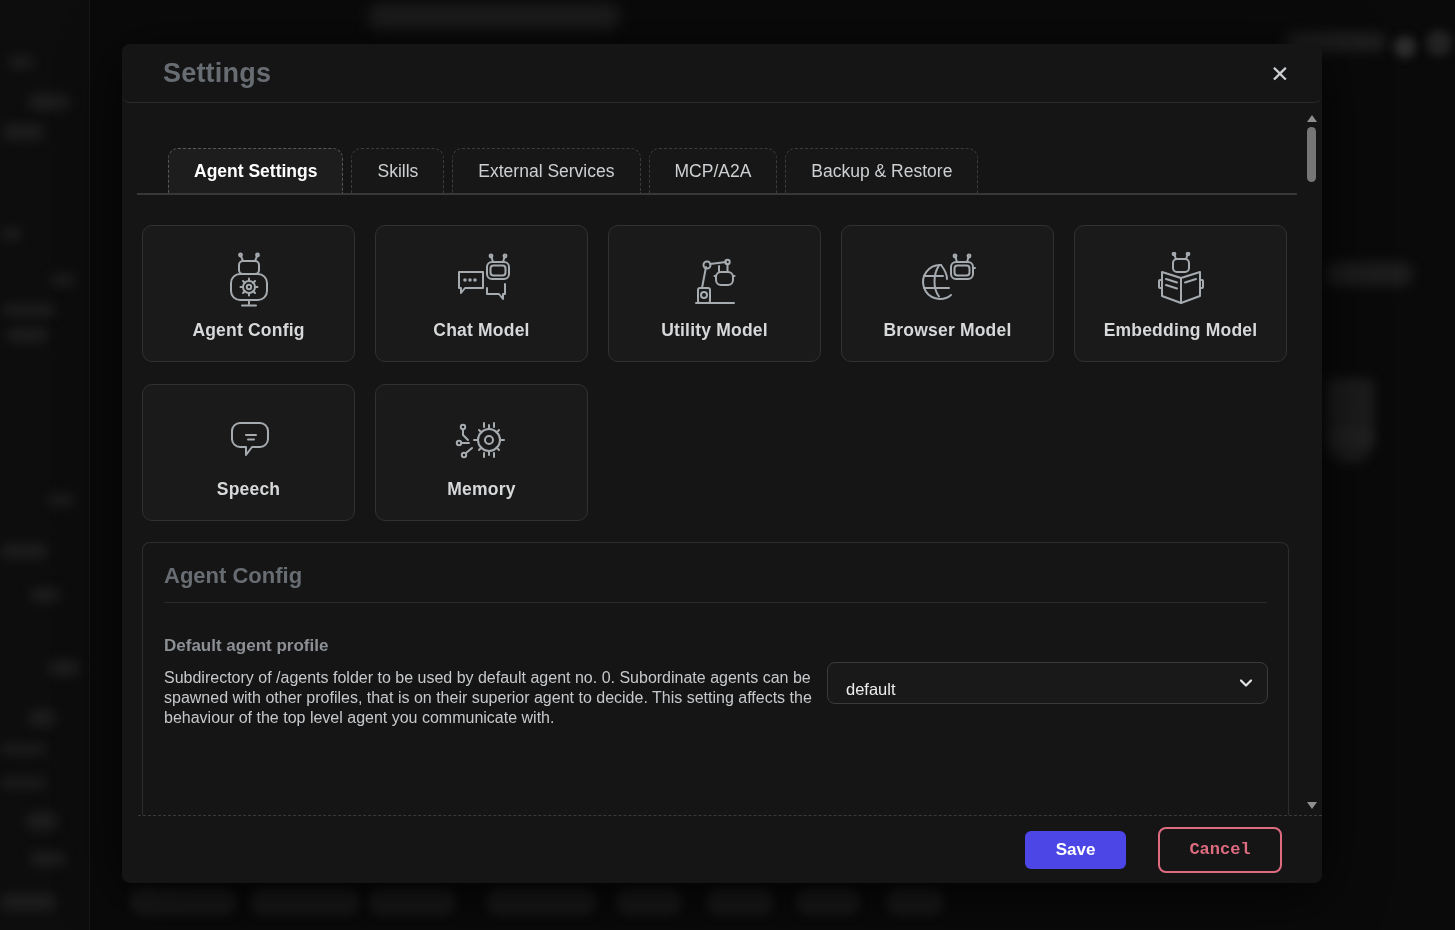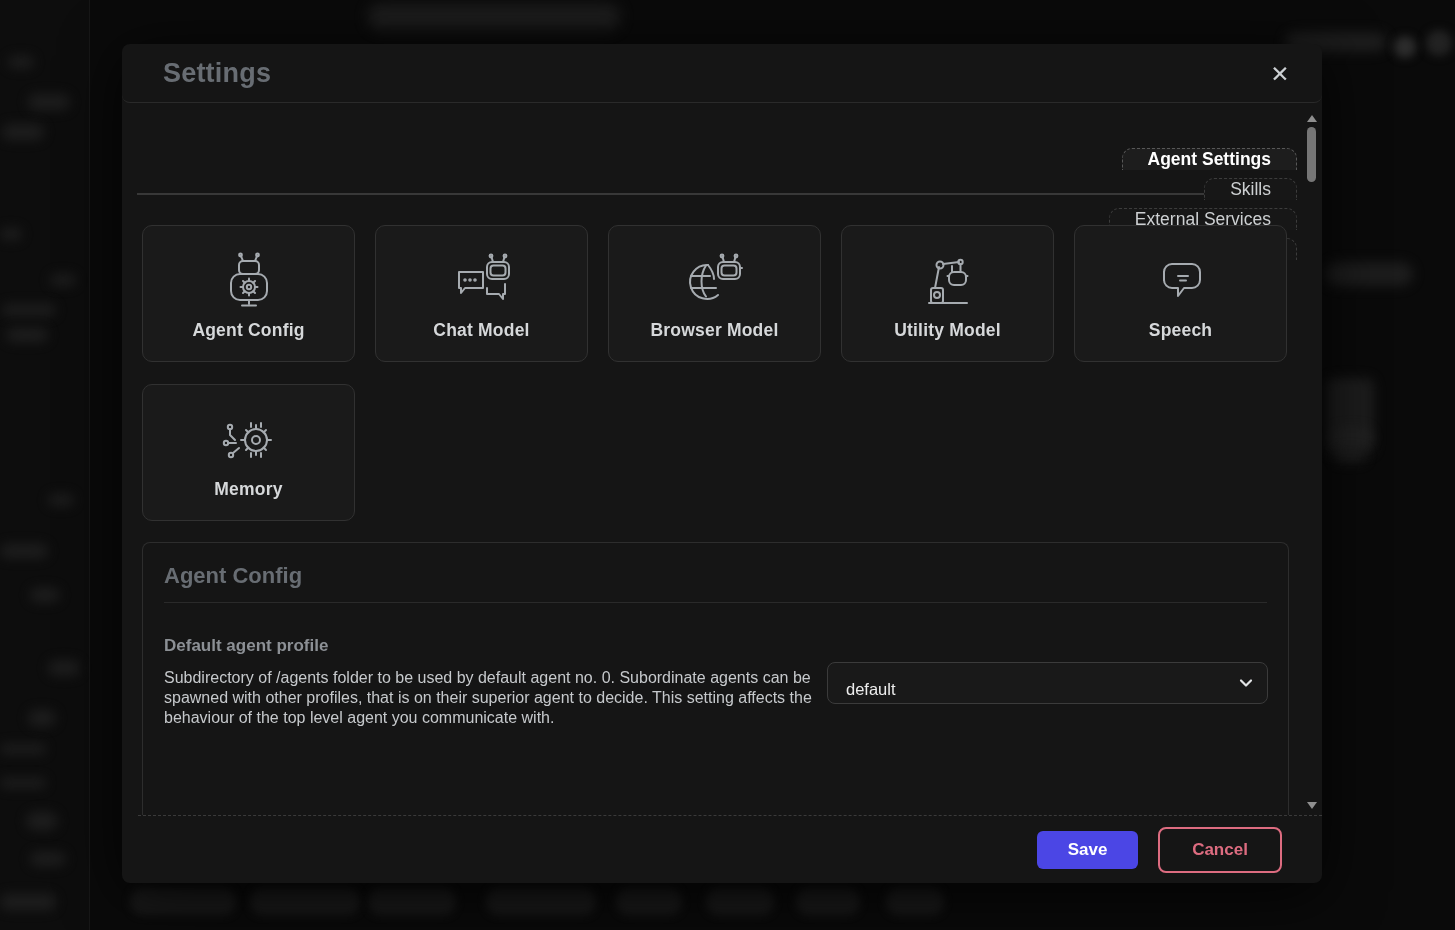--- a/index.html
+++ b/index.html
@@ -45,21 +45,21 @@
   }
 
   .modal-content {
     position:absolute; left:0; top:59px; right:0; bottom:68px; overflow:hidden;
   }
 
   
   .tabs-row {
     position:absolute; left:15px; top:45px; width:1160px; height:47px;
     border-bottom:2px solid #383838;
-    display:flex; align-items:flex-end; gap:8px; padding-left:31px;flex-direction:column;
+    display:flex; align-items:flex-end; gap:8px; padding-left:31px;
   }
   .tab {
     height:45px; padding:0 25px; display:flex; align-items:center;
     background:#171717; border:1px dashed #3c3c3c; border-bottom:none;
     border-radius:10px 10px 0 0; font-size:17.5px; color:#cdd0d2;
     cursor:pointer; white-space:nowrap; font-family:inherit;
   }
   .tab.active {
     background:#1d1d1d; border-color:#585858; color:#ffffff; font-weight:bold;
   }
@@ -116,31 +116,31 @@
   .scroll-thumb {
     position:absolute; left:3px; top:24px; width:9px; height:55px;
     background:#767676; border-radius:5px; cursor:grab;
   }
 
   
   .modal-footer {
     position:absolute; left:16px; bottom:0; right:0; height:68px;
     border-top:1px dashed #3a3a3a;
     display:flex; align-items:center; justify-content:flex-end;
-    gap:20px; padding-right:40px;
+    gap:32px; padding-right:40px;
   }
   .save-btn {
     width:101px; height:38px; border:none; border-radius:6px;
     background:#4b46e5; color:#ffffff; font-size:17px; font-weight:bold;
     cursor:pointer; font-family:inherit;
   }
   .cancel-btn {
     width:124px; height:46px; border:2px solid #dd6c80; border-radius:8px;
     background:transparent; color:#dd6c80; font-size:17px; font-weight:bold;
-    cursor:pointer; font-family:Liberation Sans, sans-serif;
+    cursor:pointer; font-family:Liberation Mono, monospace;
   }
 </style>
 </head>
 <body>
 
 <div class="bg-sidebar"></div>
 <div class="blob" style="left:8px;top:56px;width:26px;height:12px"></div>
 <div class="blob" style="left:28px;top:94px;width:42px;height:16px"></div>
 <div class="blob" style="left:2px;top:124px;width:42px;height:16px"></div>
 <div class="blob" style="left:0px;top:228px;width:22px;height:12px"></div>
@@ -183,20 +183,21 @@
     <button class="close-btn">✕</button>
   </div>
 
   <div class="modal-content">
 
     <div class="tabs-row">
       <div class="tab active">Agent Settings</div>
       <div class="tab">Skills</div>
       <div class="tab">External Services</div>
       <div class="tab">MCP/A2A</div>
+      <div class="tab">Backup &amp; Restore</div>
     </div>
 
     <div class="cards-grid">
 
       <div class="nav-card">
         <svg width="66" height="58" viewBox="0 0 66 58">
           <g class="icon-stroke">
             <line x1="27" y1="9" x2="25" y2="4"></line>
               <circle cx="24.5" cy="3" r="1.4"></circle>
             <line x1="39" y1="9" x2="41" y2="4"></line>
@@ -235,57 +236,76 @@
             <rect x="38" y="10" width="22" height="17" rx="5"></rect>
             <rect x="41.5" y="13.5" width="15" height="10" rx="3"></rect>
           </g>
         </svg>
         <div class="card-label">Chat Model</div>
       </div>
 
       <div class="nav-card">
         <svg width="66" height="58" viewBox="0 0 66 58">
           <g class="icon-stroke">
+            <line x1="14" y1="51" x2="52" y2="51"></line>
+            <rect x="16" y="36" width="12" height="15" rx="2"></rect>
+            <circle cx="22" cy="43" r="3"></circle>
+            <path d="M20,36 L24,15"></path>
+            <circle cx="25" cy="13" r="3.5"></circle>
+            <path d="M28,12 L44,10"></path>
+            <circle cx="45.5" cy="10" r="2.2"></circle>
+            <line x1="45.5" y1="12" x2="45.5" y2="20"></line>
+            <line x1="37" y1="14" x2="37" y2="20"></line>
+            <rect x="34" y="20" width="17" height="13" rx="5"></rect>
+            <line x1="32.5" y1="24" x2="34" y2="24"></line>
+              <line x1="51" y1="24" x2="52.5" y2="24"></line>
+          </g>
+        </svg>
+        <div class="card-label">Utility Model</div>
+      </div>
+
+      <div class="nav-card">
+        <svg width="66" height="58" viewBox="0 0 66 58">
+          <g class="icon-stroke">
             <path d="M26,13 a17,17 0 1 0 10,30"></path>
             <path d="M24,13.5 c-6,9 -6,23 0,31"></path>
             <path d="M26,13 c4,5 6,10 6,14"></path>
             <line x1="9" y1="24" x2="28" y2="24"></line>
             <line x1="9" y1="36" x2="34" y2="36"></line>
             <line x1="42" y1="10" x2="40.5" y2="5"></line>
               <circle cx="40" cy="4" r="1.4"></circle>
             <line x1="52" y1="10" x2="53.5" y2="5"></line>
               <circle cx="54" cy="4" r="1.4"></circle>
             <rect x="36" y="10" width="22" height="17" rx="5"></rect>
             <rect x="39.5" y="13.5" width="15" height="10" rx="3"></rect>
             <line x1="58" y1="16" x2="60" y2="16"></line>
           </g>
         </svg>
         <div class="card-label">Browser Model</div>
       </div>
 
       <div class="nav-card">
         <svg width="66" height="58" viewBox="0 0 66 58">
           <g class="icon-stroke">
-            <line x1="14" y1="51" x2="52" y2="51"></line>
-            <rect x="16" y="36" width="12" height="15" rx="2"></rect>
-            <circle cx="22" cy="43" r="3"></circle>
-            <path d="M20,36 L24,15"></path>
-            <circle cx="25" cy="13" r="3.5"></circle>
-            <path d="M28,12 L44,10"></path>
-            <circle cx="45.5" cy="10" r="2.2"></circle>
-            <line x1="45.5" y1="12" x2="45.5" y2="20"></line>
-            <line x1="37" y1="14" x2="37" y2="20"></line>
-            <rect x="34" y="20" width="17" height="13" rx="5"></rect>
-            <line x1="32.5" y1="24" x2="34" y2="24"></line>
-              <line x1="51" y1="24" x2="52.5" y2="24"></line>
-          </g>
-        </svg>
-        <div class="card-label">Utility Model</div>
-      </div>
-
+            <line x1="28" y1="7" x2="26.5" y2="3"></line>
+              <circle cx="26" cy="2" r="1.3"></circle>
+            <line x1="38" y1="7" x2="39.5" y2="3"></line>
+              <circle cx="40" cy="2" r="1.3"></circle>
+            <rect x="25" y="7" width="16" height="13" rx="4"></rect>
+            <path d="M33,26 L14,20 v24 l19,7 z"></path>
+            <path d="M33,26 L52,20 v24 l-19,7 z"></path>
+            <line x1="18" y1="27" x2="29" y2="30.5"></line>
+            <line x1="18" y1="33" x2="29" y2="36.5"></line>
+            <line x1="48" y1="27" x2="37" y2="30.5"></line>
+            <rect x="11" y="28" width="3" height="8" rx="1"></rect>
+            <rect x="52" y="28" width="3" height="8" rx="1"></rect>
+          </g>
+        </svg>
+        <div class="card-label">Embedding Model</div>
+      </div>
 
       <div class="nav-card">
         <svg width="66" height="58" viewBox="0 0 66 58">
           <g class="icon-stroke">
             <path d="M24,12 h20 a8,8 0 0 1 8,8 v8 a8,8 0 0 1 -8,8 h-8 l-6,8 v-8 h-6 a8,8 0 0 1 -8,-8 v-8 a8,8 0 0 1 8,-8 z"></path>
             <line x1="30" y1="24" x2="40" y2="24"></line>
             <line x1="32" y1="28.5" x2="38" y2="28.5"></line>
             <line x1="16" y1="20" x2="16" y2="28"></line>
           </g>
         </svg>

